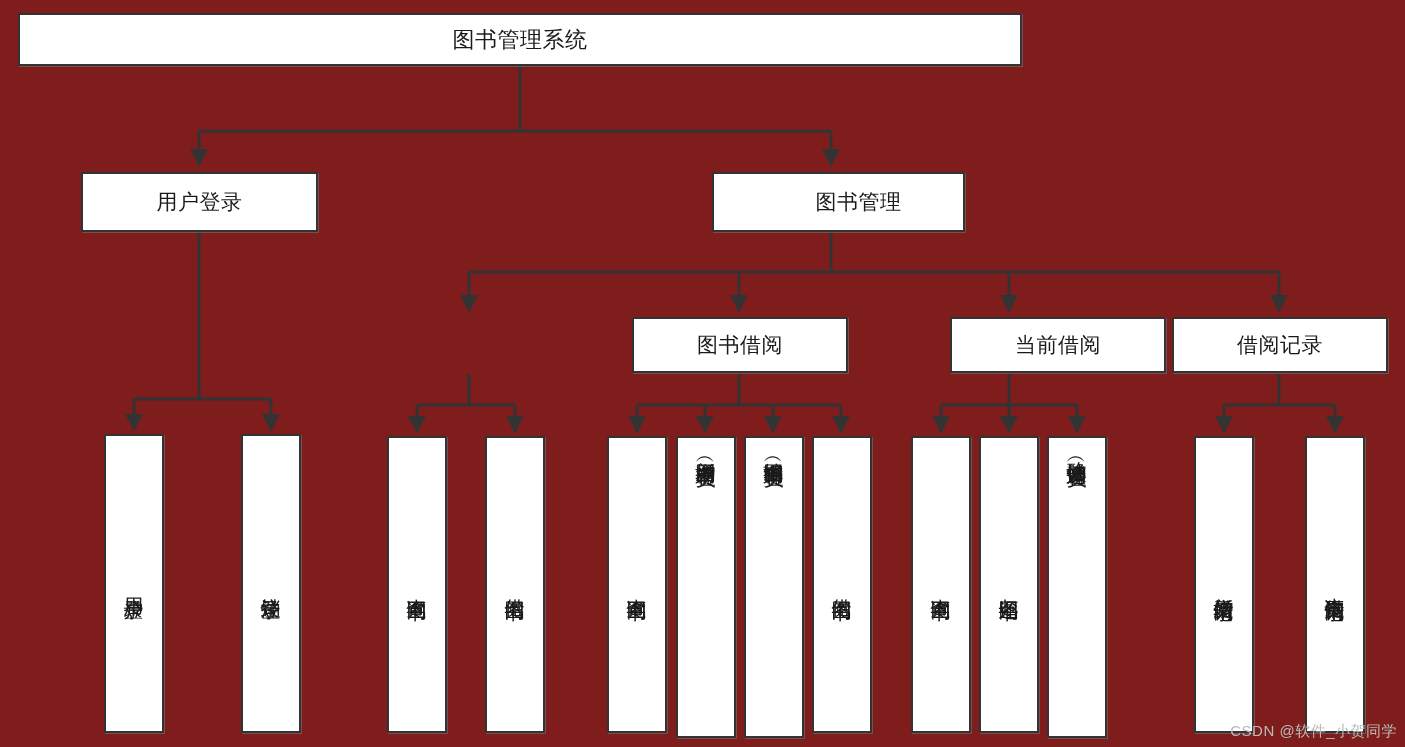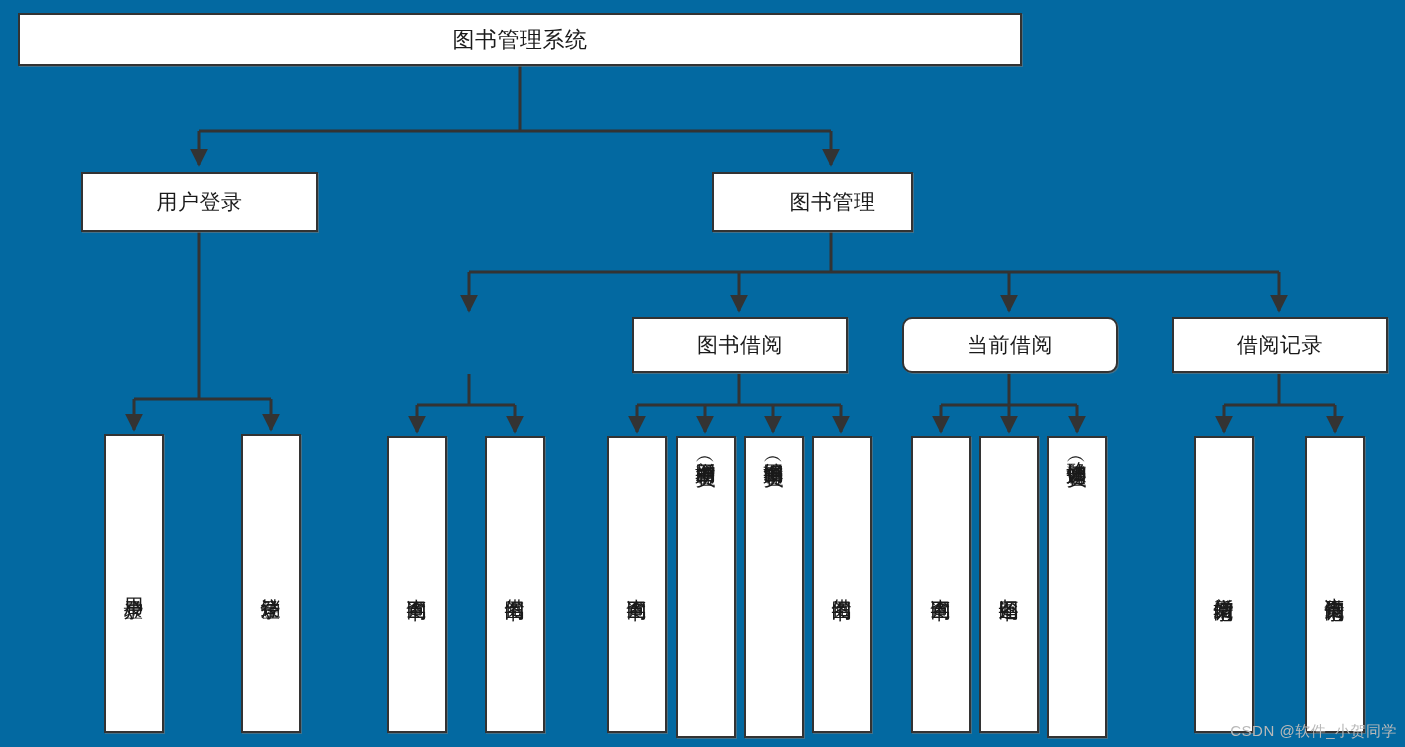--- a/index.html
+++ b/index.html
@@ -8,21 +8,21 @@
     padding: 0;
     background: #ffffff;
   }
   body {
     font-family: "Liberation Sans", "DejaVu Sans", sans-serif;
   }
   #diagram-canvas {
     position: relative;
     width: 1405px;
     height: 747px;
-    background: #0369a1;
+    background: #7f1d1d;
     overflow: hidden;
   }
   
   #connector-layer {
     position: absolute;
     left: 0;
     top: 0;
     width: 1405px;
     height: 747px;
     pointer-events: none;
@@ -136,30 +136,30 @@
   </svg>
 
   <div class="node horizontal root" style="left:18px; top:13px; width:1004px; height:53px;">
     <span class="node-label">图书管理系统</span>
   </div>
 
   <div class="node horizontal" style="left:81px; top:172px; width:237px; height:60px;">
     <span class="node-label">用户登录</span>
   </div>
 
-  <div class="node horizontal" style="left:712px; top:172px; width:201px; height:60px;padding-left:40px;">
+  <div class="node horizontal" style="left:712px; top:172px; width:253px; height:60px;padding-left:40px;">
     <span class="node-label">图书管理</span>
   </div>
 
 
   <div class="node horizontal" style="left:632px; top:317px; width:216px; height:56px;">
     <span class="node-label">图书借阅</span>
   </div>
 
-  <div class="node horizontal" style="left:902px; top:317px; width:216px; height:56px;border-radius:10px;">
+  <div class="node horizontal" style="left:950px; top:317px; width:216px; height:56px;">
     <span class="node-label">当前借阅</span>
   </div>
 
   <div class="node horizontal" style="left:1172px; top:317px; width:216px; height:56px;">
     <span class="node-label">借阅记录</span>
   </div>
 
   <div class="node vertical centered" style="left:104px; top:434px; width:60px; height:299px;">
     <span class="node-label">用户登录</span>
   </div>

